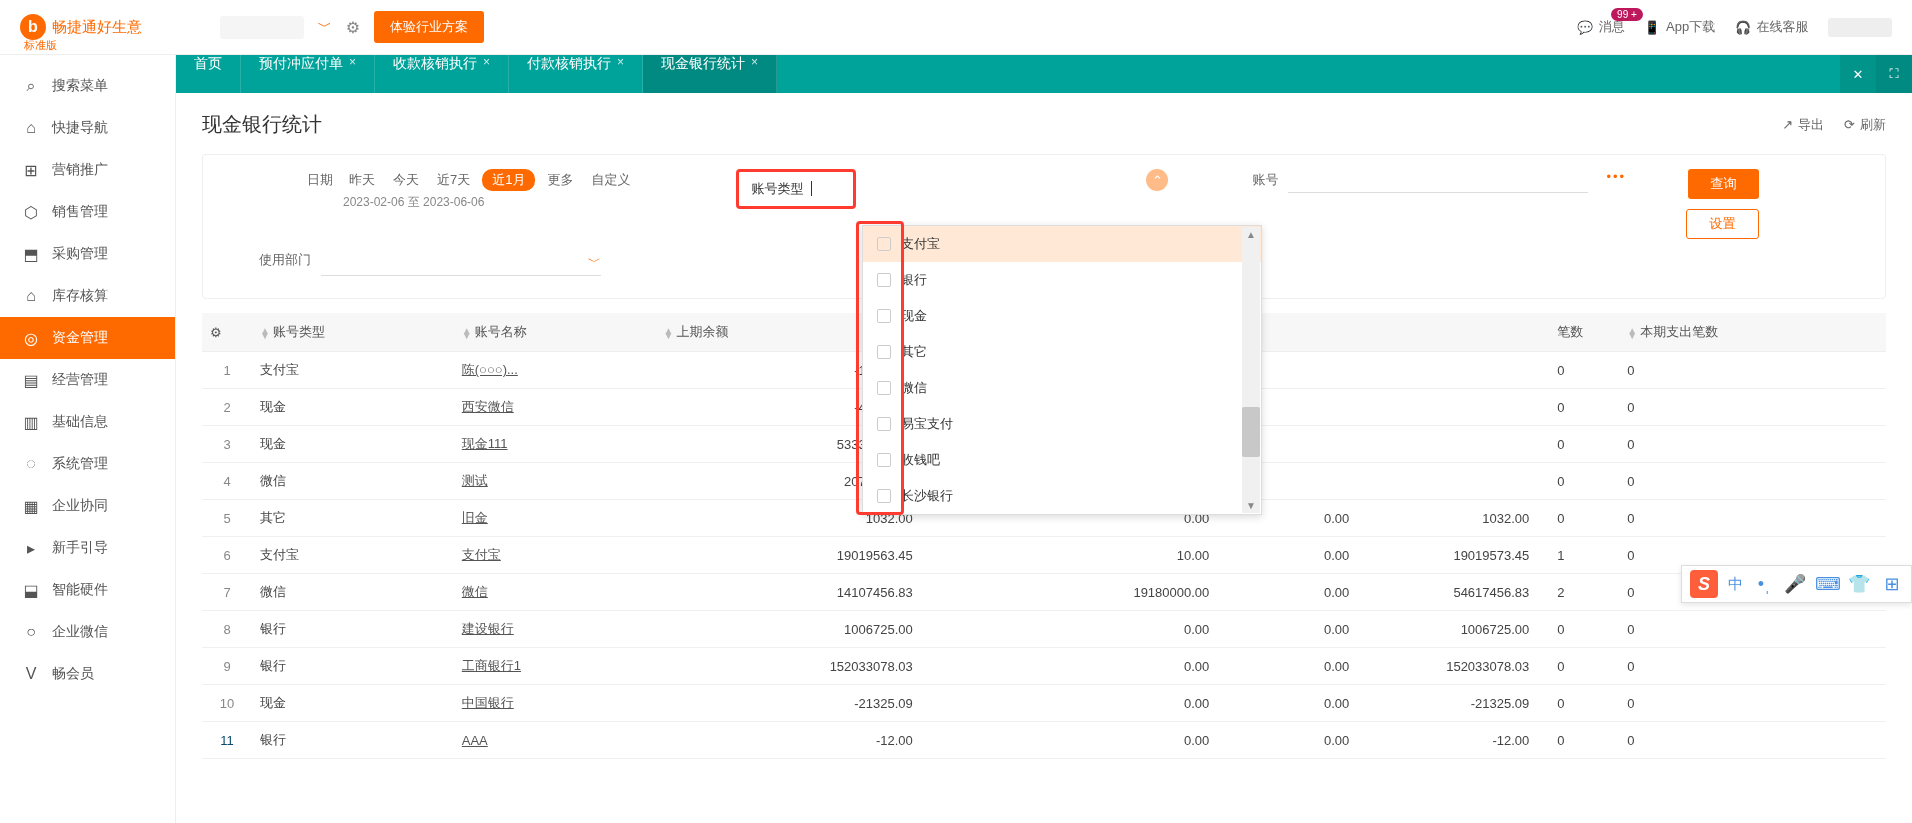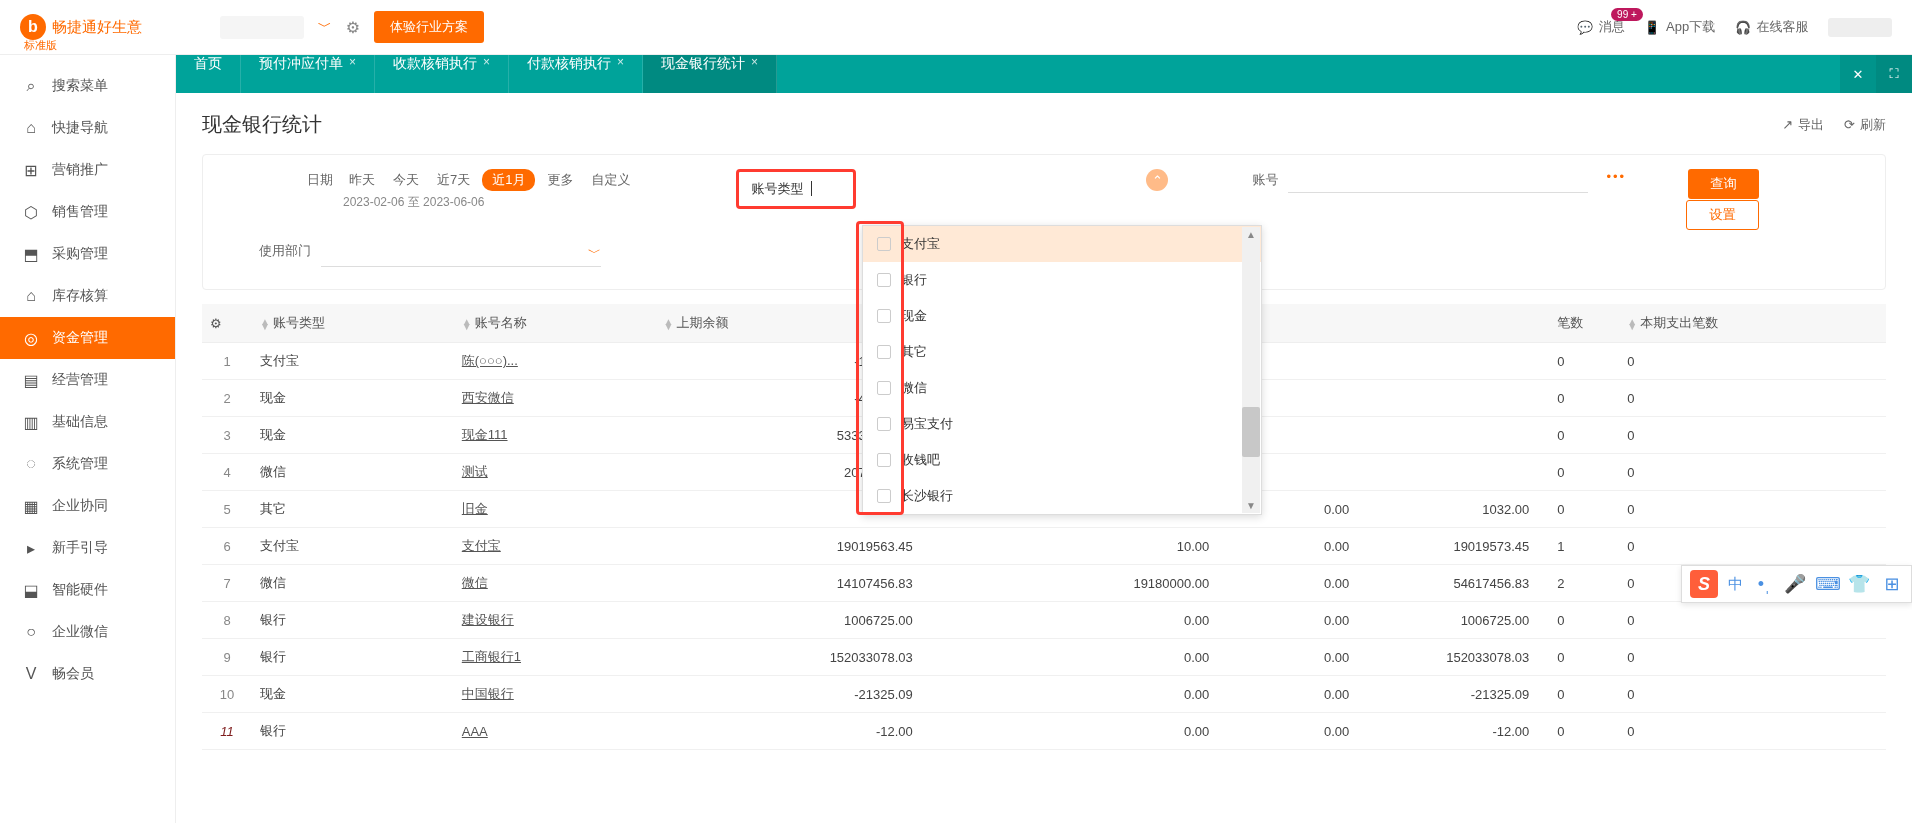--- a/index.html
+++ b/index.html
@@ -49,21 +49,21 @@
 .filter-label { color: #666; padding-top: 2px; min-width: 50px; text-align: right; }
 .date-shortcuts { display: flex; align-items: center; gap: 6px; flex-wrap: wrap; }
 .date-shortcut { color: #666; cursor: pointer; padding: 2px 6px; }
 .date-shortcut.active { background: #ff6a00; color: #fff; border-radius: 10px; padding: 2px 10px; }
 .date-range { color: #888; font-size: 12px; margin-top: 3px; }
 .acct-type-field { border: 3px solid #ff3b30; border-radius: 4px; padding: 8px 12px; min-width: 120px; position: relative; }
 .collapse-btn { width: 22px; height: 22px; background: #ffbb88; border-radius: 50%; color: #fff; display: flex; align-items: center; justify-content: center; cursor: pointer; margin-left: 280px; }
 .acct-num-field { border-bottom: 1px solid #ddd; min-width: 300px; padding: 4px 0; }
 .more-dots { color: #ff6a00; letter-spacing: 2px; cursor: pointer; margin-left: 8px; }
 .btn-search { background: #ff6a00; color: #fff; padding: 6px 22px; border: none; border-radius: 3px; cursor: pointer; }
-.btn-settings { background: #fff; color: #ff6a00; border: 1px solid #ff6a00; padding: 5px 22px; border-radius: 3px; cursor: pointer; margin-top: 1px; }
+.btn-settings { background: #fff; color: #ff6a00; border: 1px solid #ff6a00; padding: 5px 22px; border-radius: 3px; cursor: pointer; margin-top: 10px; }
 .dept-select { border-bottom: 1px solid #ddd; min-width: 280px; padding: 4px 0; display: flex; justify-content: flex-end; }
 .chev-down-orange { color: #ff6a00; }
 
 
 .dropdown { position: absolute; top: 225px; left: 862px; width: 400px; background: #fff; border: 1px solid #ddd; box-shadow: 0 2px 8px rgba(0,0,0,0.15); z-index: 100; }
 .dropdown-red-box { position: absolute; top: 221px; left: 856px; width: 48px; height: 294px; border: 3px solid #ff3b30; border-radius: 4px; z-index: 101; pointer-events: none; }
 .dropdown-item { padding: 9px 14px; display: flex; align-items: center; gap: 10px; cursor: pointer; }
 .dropdown-item:first-child { background: #ffe9d6; }
 .checkbox { width: 14px; height: 14px; border: 1px solid #ccc; border-radius: 2px; }
 .dropdown-scroll { position: absolute; right: 1px; top: 1px; bottom: 1px; width: 18px; background: #f0f0f0; }
@@ -399,21 +399,21 @@
     <td>现金</td>
     <td><a>中国银行</a></td>
     <td class="num">-21325.09</td>
     <td class="num">0.00</td>
     <td class="num">0.00</td>
     <td class="num">-21325.09</td>
     <td>0</td>
     <td>0</td>
         </tr>
         <tr>
-    <td style="text-align:center;color:#7f1d1d;font-style:italic;">11</td>
+    <td style="text-align:center;color:#0c4a6e;">11</td>
     <td>银行</td>
     <td><a>AAA</a></td>
     <td class="num">-12.00</td>
     <td class="num">0.00</td>
     <td class="num">0.00</td>
     <td class="num">-12.00</td>
     <td>0</td>
     <td>0</td>
         </tr>
       </tbody>

